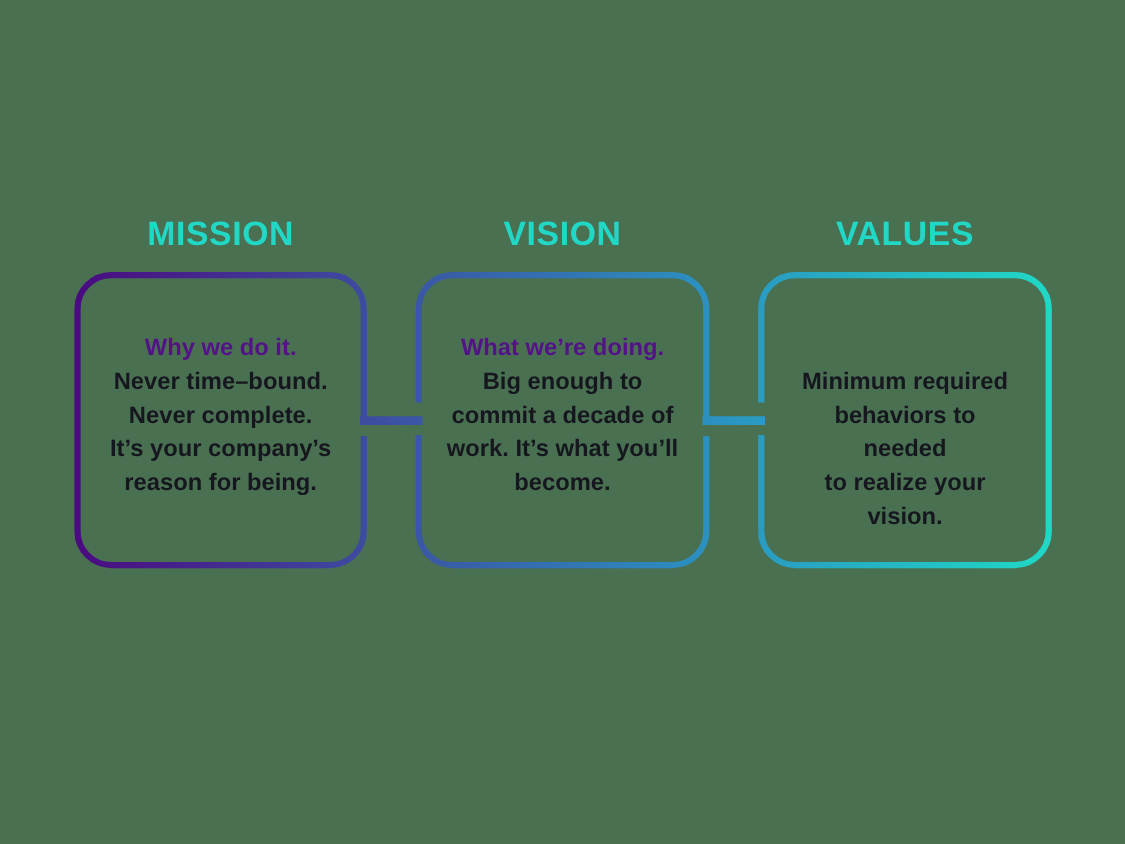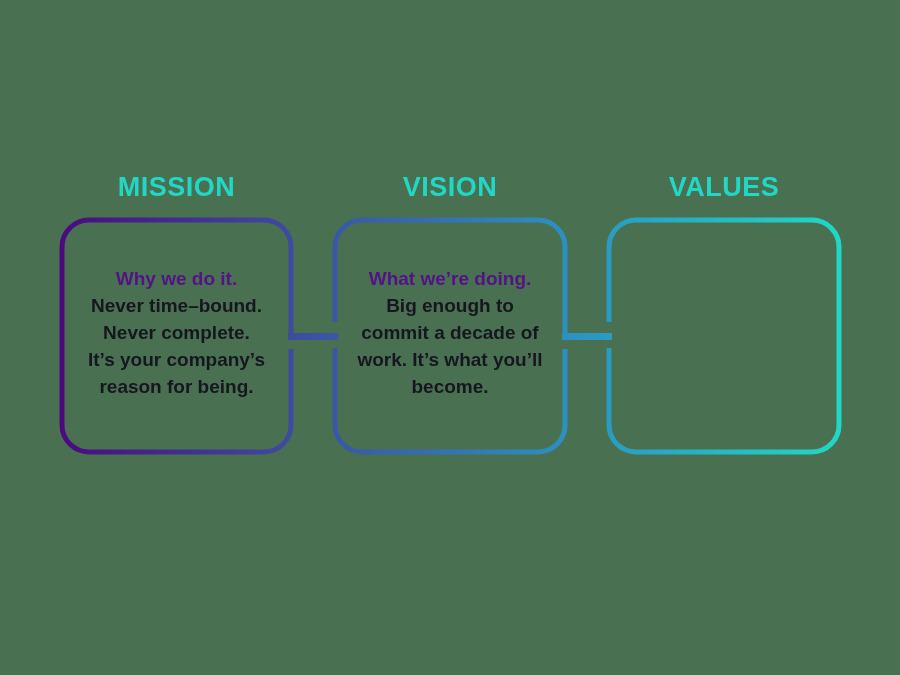--- a/index.html
+++ b/index.html
@@ -83,15 +83,20 @@
     <div class="heading">VISION</div>
     <div class="lead">What we’re doing.</div>
     <div class="body-text">Big enough to
 commit a decade of
 work. It’s what you’ll
 become.</div>
   </div>
 
   <div class="col" style="left:609px;width:230px">
     <div class="heading">VALUES</div>
+    <div class="body-text">Minimum required
+behaviors to
+needed
+to realize your
+vision.</div>
   </div>
 
 </div>
 
 </body></html>

